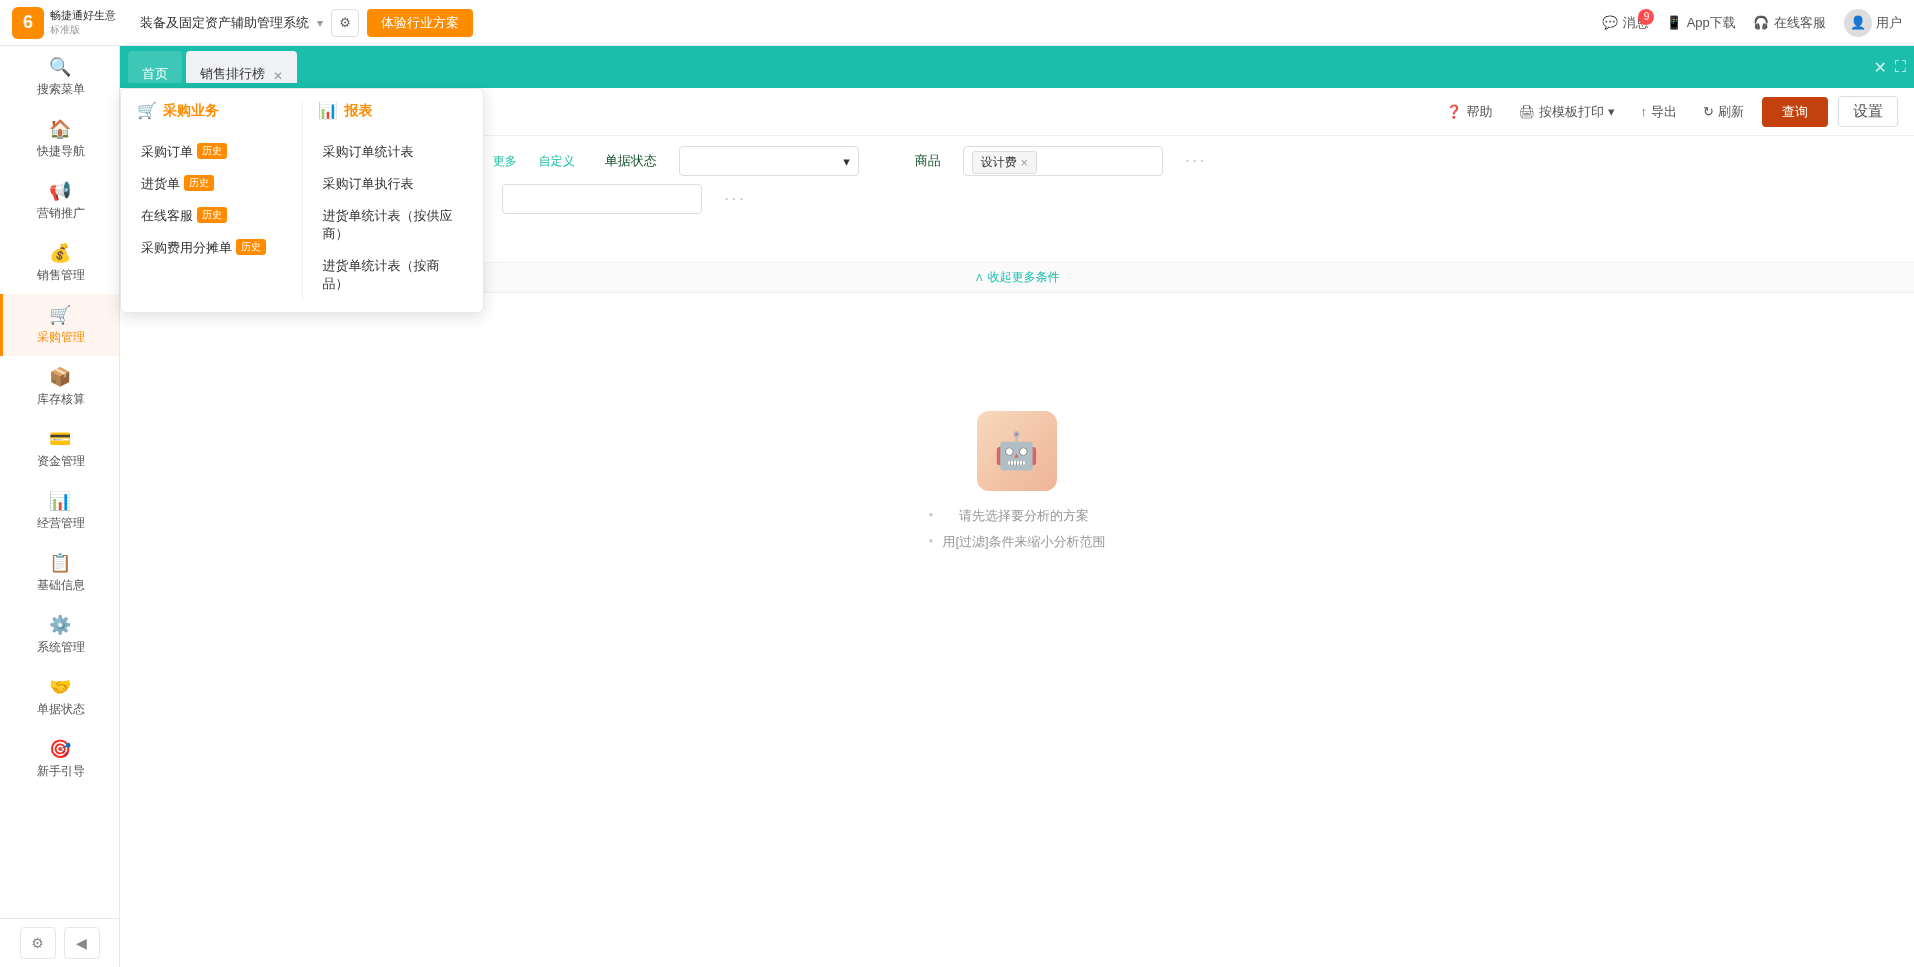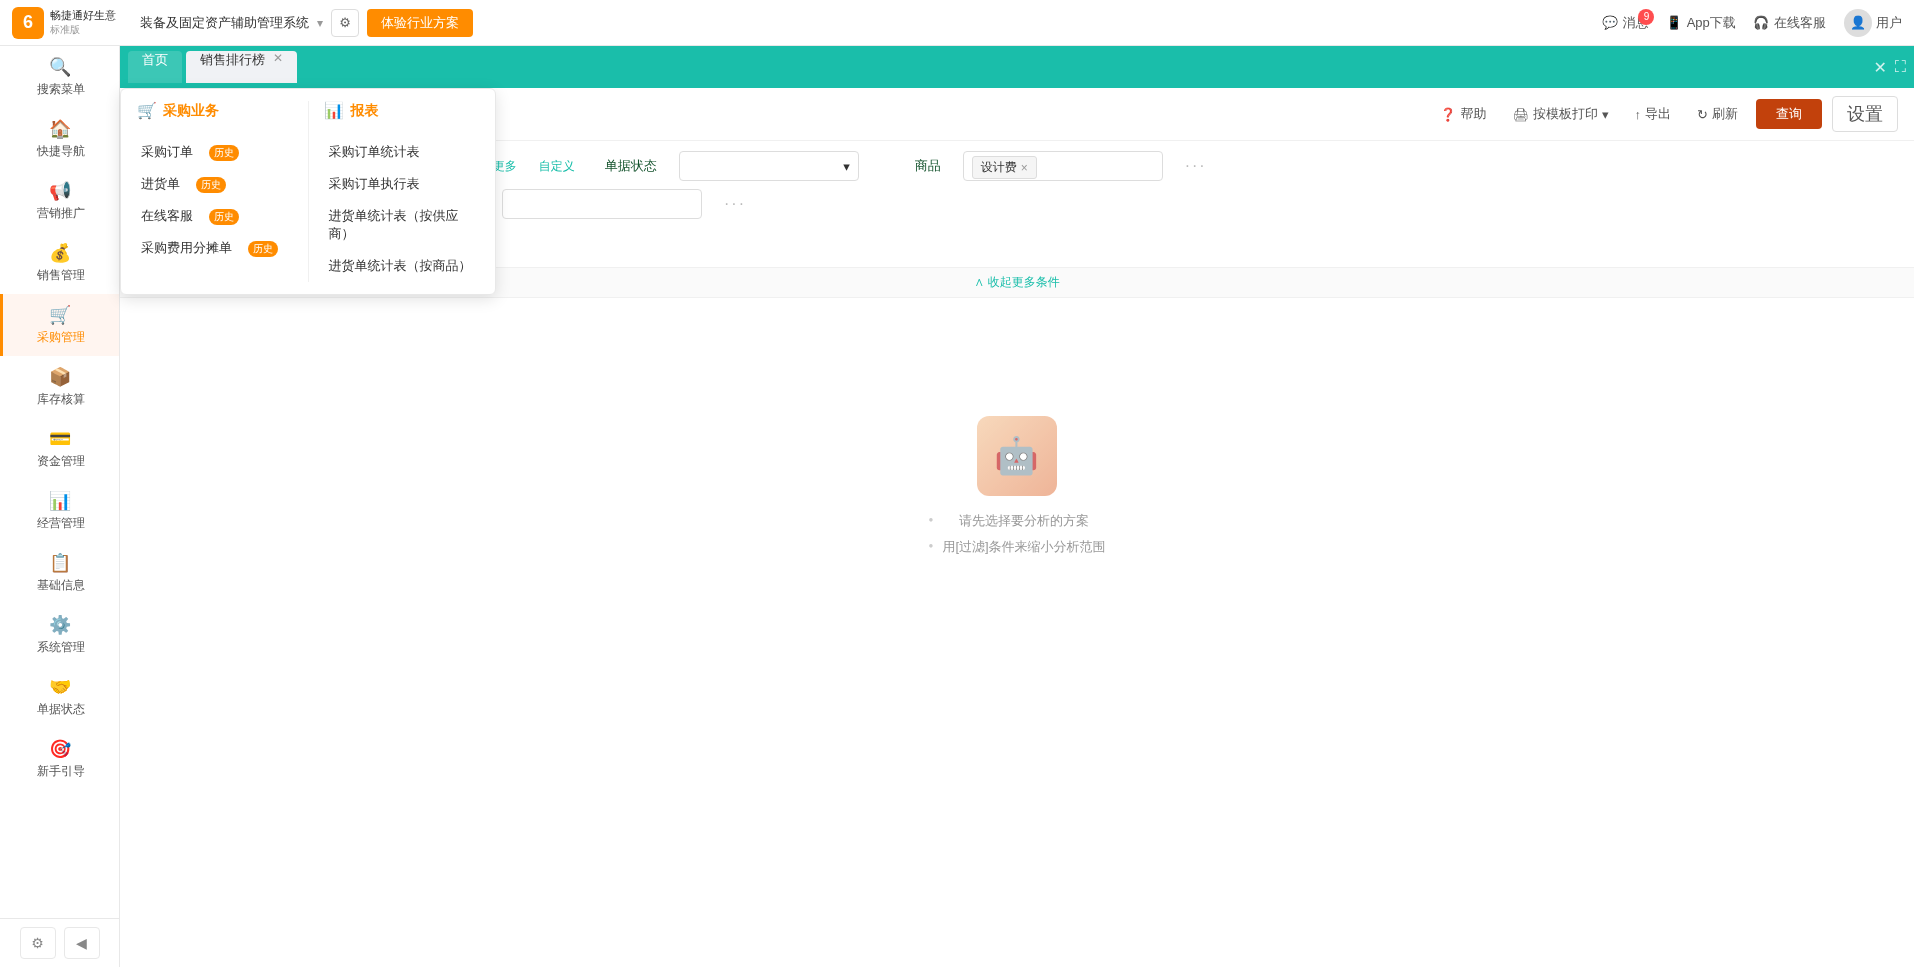--- a/index.html
+++ b/index.html
@@ -152,21 +152,21 @@
       display: flex;
       align-items: center;
       padding: 0 8px;
       gap: 4px;
       position: relative;
     }
     .tab-item {
       height: 32px;
       padding: 0 14px;
       border-radius: 4px 4px 0 0;
-      display: flex; align-items: flex-start; gap: 6px;
+      display: flex; align-items: flex-end; gap: 6px;
       cursor: pointer;
       font-size: 13px;
       color: rgba(255,255,255,0.85);
       background: transparent;
     }
     .tab-item.home-tab {
       color: #fff;
       background: rgba(255,255,255,0.15);
     }
     .tab-item.active-tab {
@@ -273,21 +273,21 @@
       padding: 6px 20px;
       font-size: 13px;
       cursor: pointer;
     }
     .set-btn {
       background: #fff;
       color: #555;
       border: 1px solid #ddd;
       border-radius: 4px;
       padding: 5px 14px;
-      font-size: 18px;
+      font-size: 15px;
       cursor: pointer;
     }
     .collapse-bar {
       text-align: center;
       padding: 6px;
       color: #1abeaa;
       font-size: 12px;
       cursor: pointer;
       background: #fafafa;
       border-bottom: 1px solid #f0f0f0;
@@ -337,33 +337,33 @@
       border-left: 1px solid #f0f0f0;
     }
     .dropdown-col-title {
       display: flex; align-items: center; gap: 6px;
       font-size: 14px; font-weight: 600; color: #ff8c00;
       margin-bottom: 10px;
       padding-bottom: 6px;
     }
     .col-icon { font-size: 16px; }
     .dropdown-item {
-      display: flex; align-items: flex-end; gap: 16px;
+      display: flex; align-items: flex-start; gap: 4px;
       padding: 7px 4px;
       cursor: pointer;
       color: #333;
       font-size: 13px;
       border-radius: 3px;
     }
     .history-tag {
       background: #ff8c00;
       color: #fff;
       font-size: 10px;
       padding: 1px 5px;
-      border-radius: 8px;
+      border-radius: 3px;
     }
   </style>
 </head>
 <body>
 
 <div class="topbar">
   <div class="topbar-logo">
     <div class="logo-icon">
       <span>6</span>
     </div>

